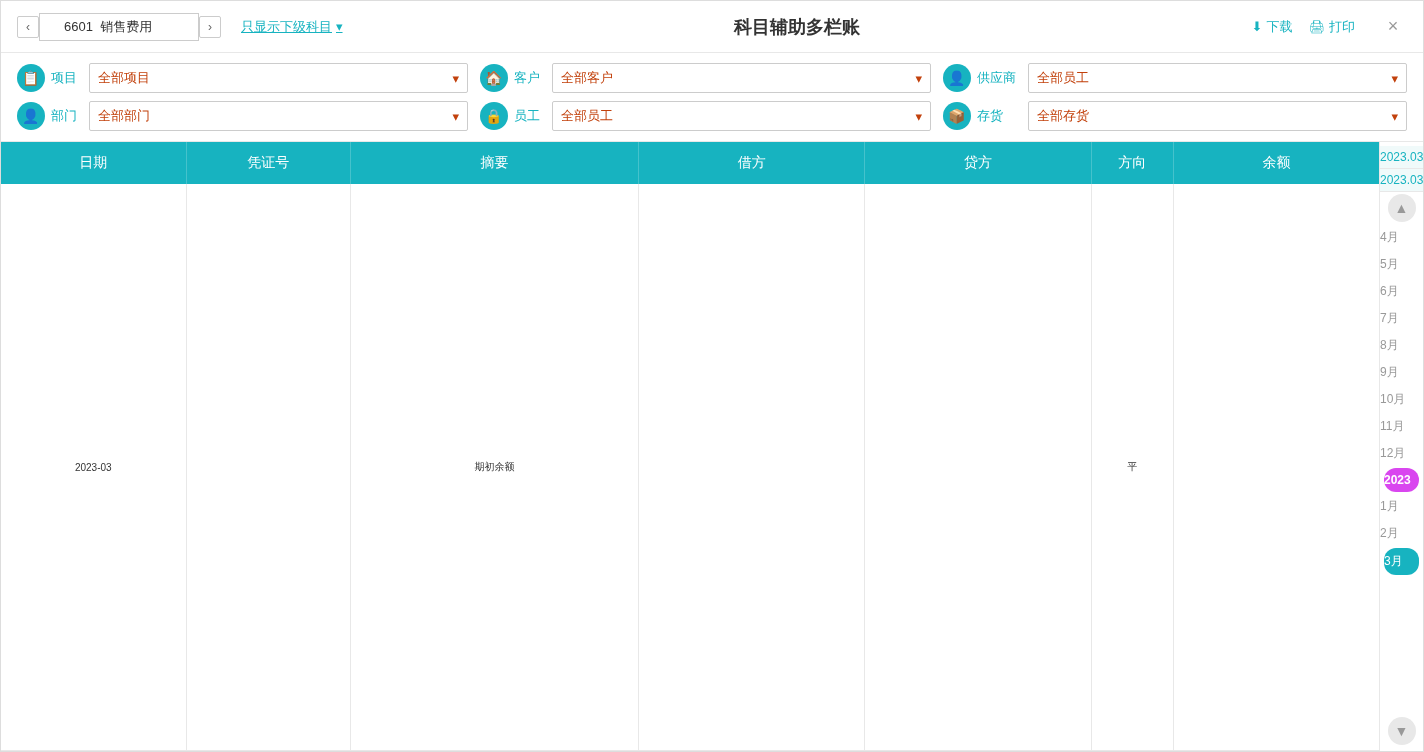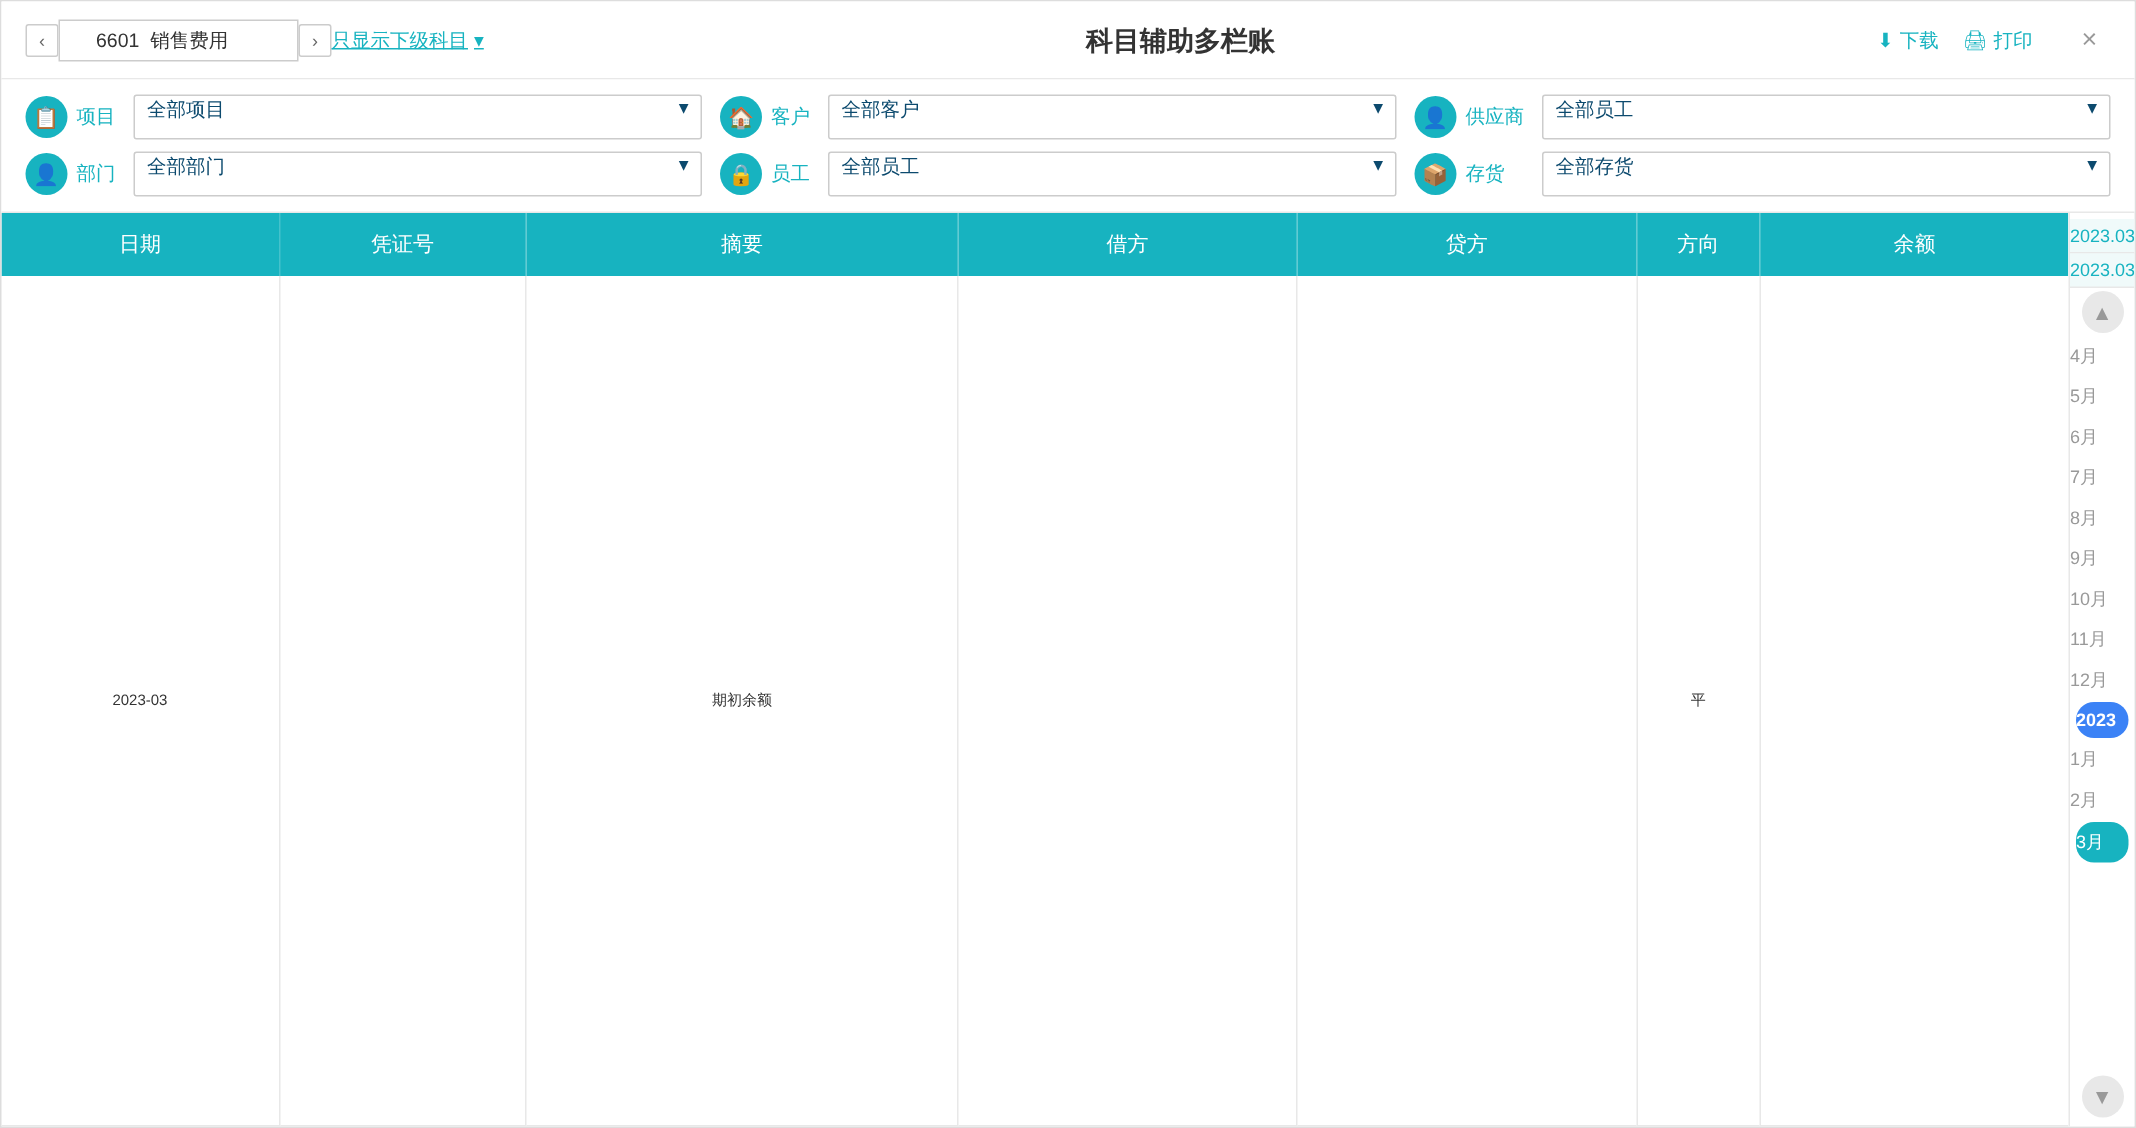--- a/index.html
+++ b/index.html
@@ -42,20 +42,21 @@
     .account-code-input {
       border: 1px solid #ccc;
       padding: 3px 24px;
       font-size: 13px;
       width: 160px;
       height: 28px;
       outline: none;
       color: #333;
     }
     .show-sub-label {
+      margin-left: 20px;
       color: #17b3c0;
       text-decoration: underline;
       cursor: pointer;
       display: flex; align-items: center; gap: 4px;
     }
     .page-title {
       flex: 1;
       text-align: center;
       font-size: 18px;
       font-weight: 600;
@@ -102,23 +103,23 @@
       color: #fff;
       font-size: 14px;
     }
     .filter-select {
       width: 100%;
       height: 30px;
       border: 1px solid #ccc;
       background: #fff;
       padding: 0 8px;
       font-size: 13px;
-      color: #0c4a6e;
-      cursor: pointer;
-      display: flex; justify-content: space-between;
+      color: #c2410c;
+      cursor: pointer;
+      display: flex; align-items: center; justify-content: space-between;
       border-radius: 2px;
     }
     
     .table-container {
       flex: 1;
       display: flex;
       overflow: hidden;
       position: relative;
     }
     .main-content {
@@ -189,21 +190,21 @@
       cursor: pointer;
     }
     .timeline-item.selected {
       background: #17b3c0;
       color: #fff;
       border-radius: 12px;
       margin: 1px 4px;
       width: calc(100% - 8px);
     }
     .timeline-item.year-badge {
-      background: #3b82f6;
+      background: #d946ef;
       color: #fff;
       border-radius: 12px;
       margin: 1px 0;
       width: calc(100% - 8px);
       font-weight: bold;
     }
     .timeline-header {
       width: 100%;
       text-align: center;
       padding: 4px 0;

